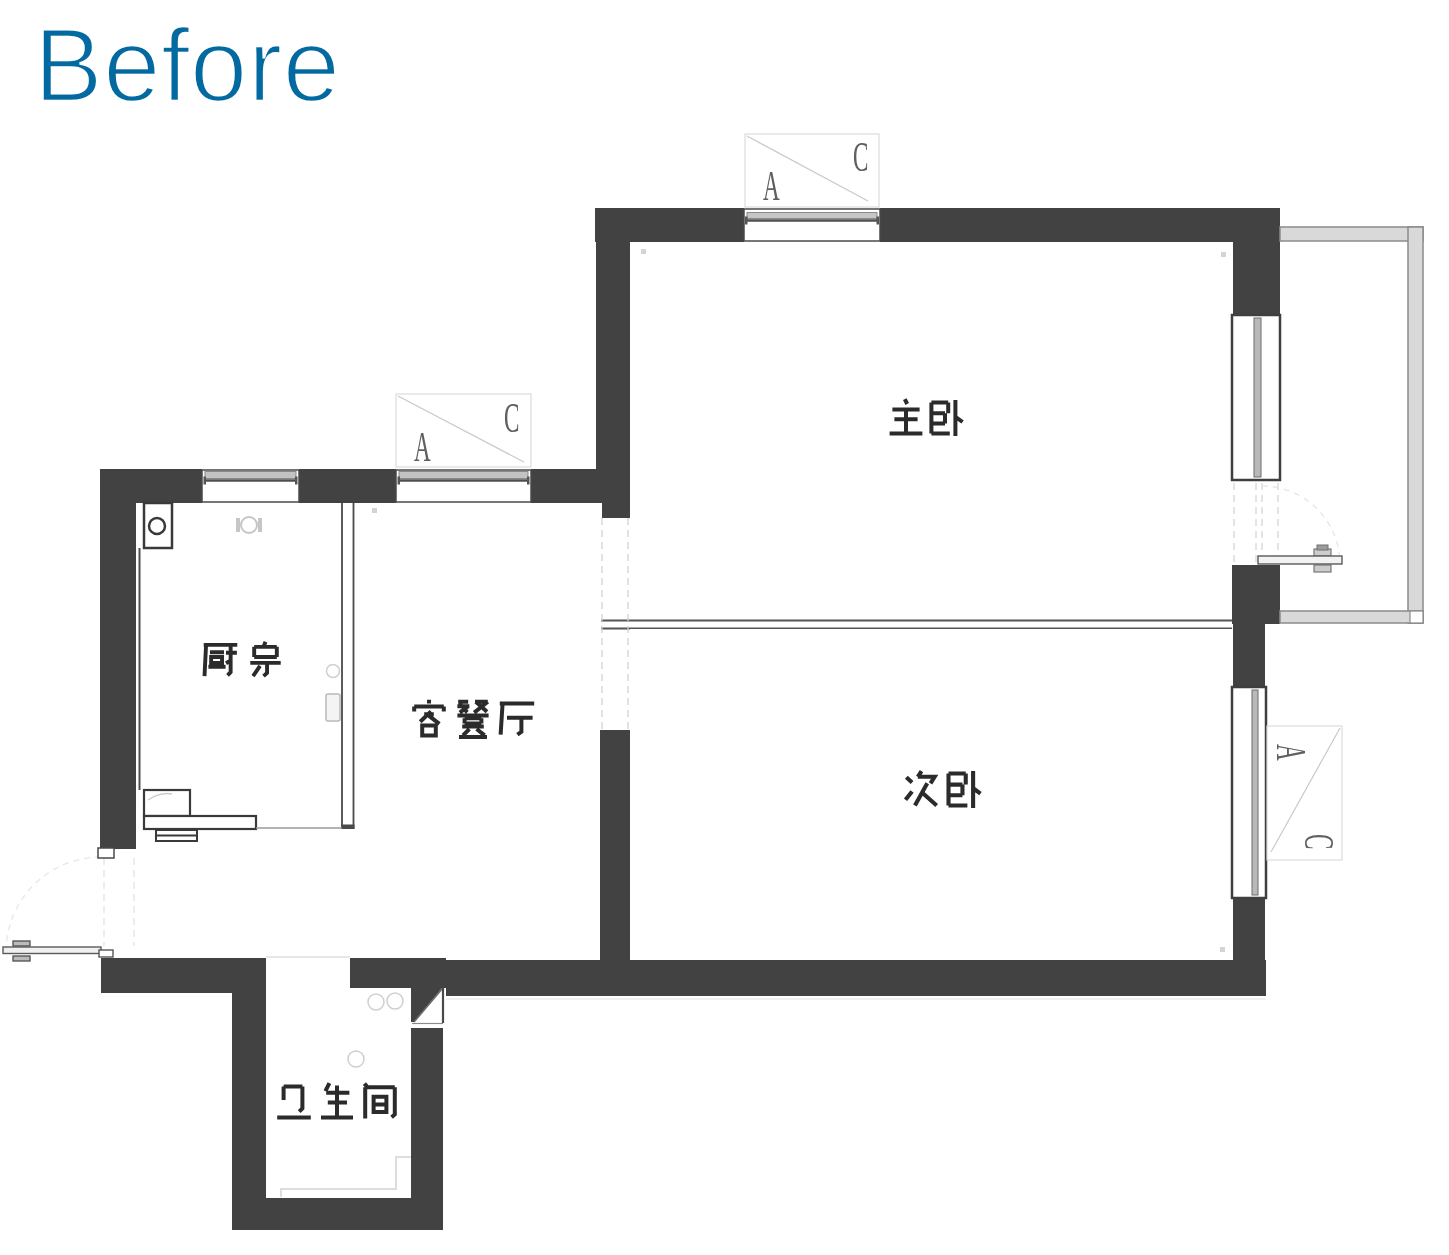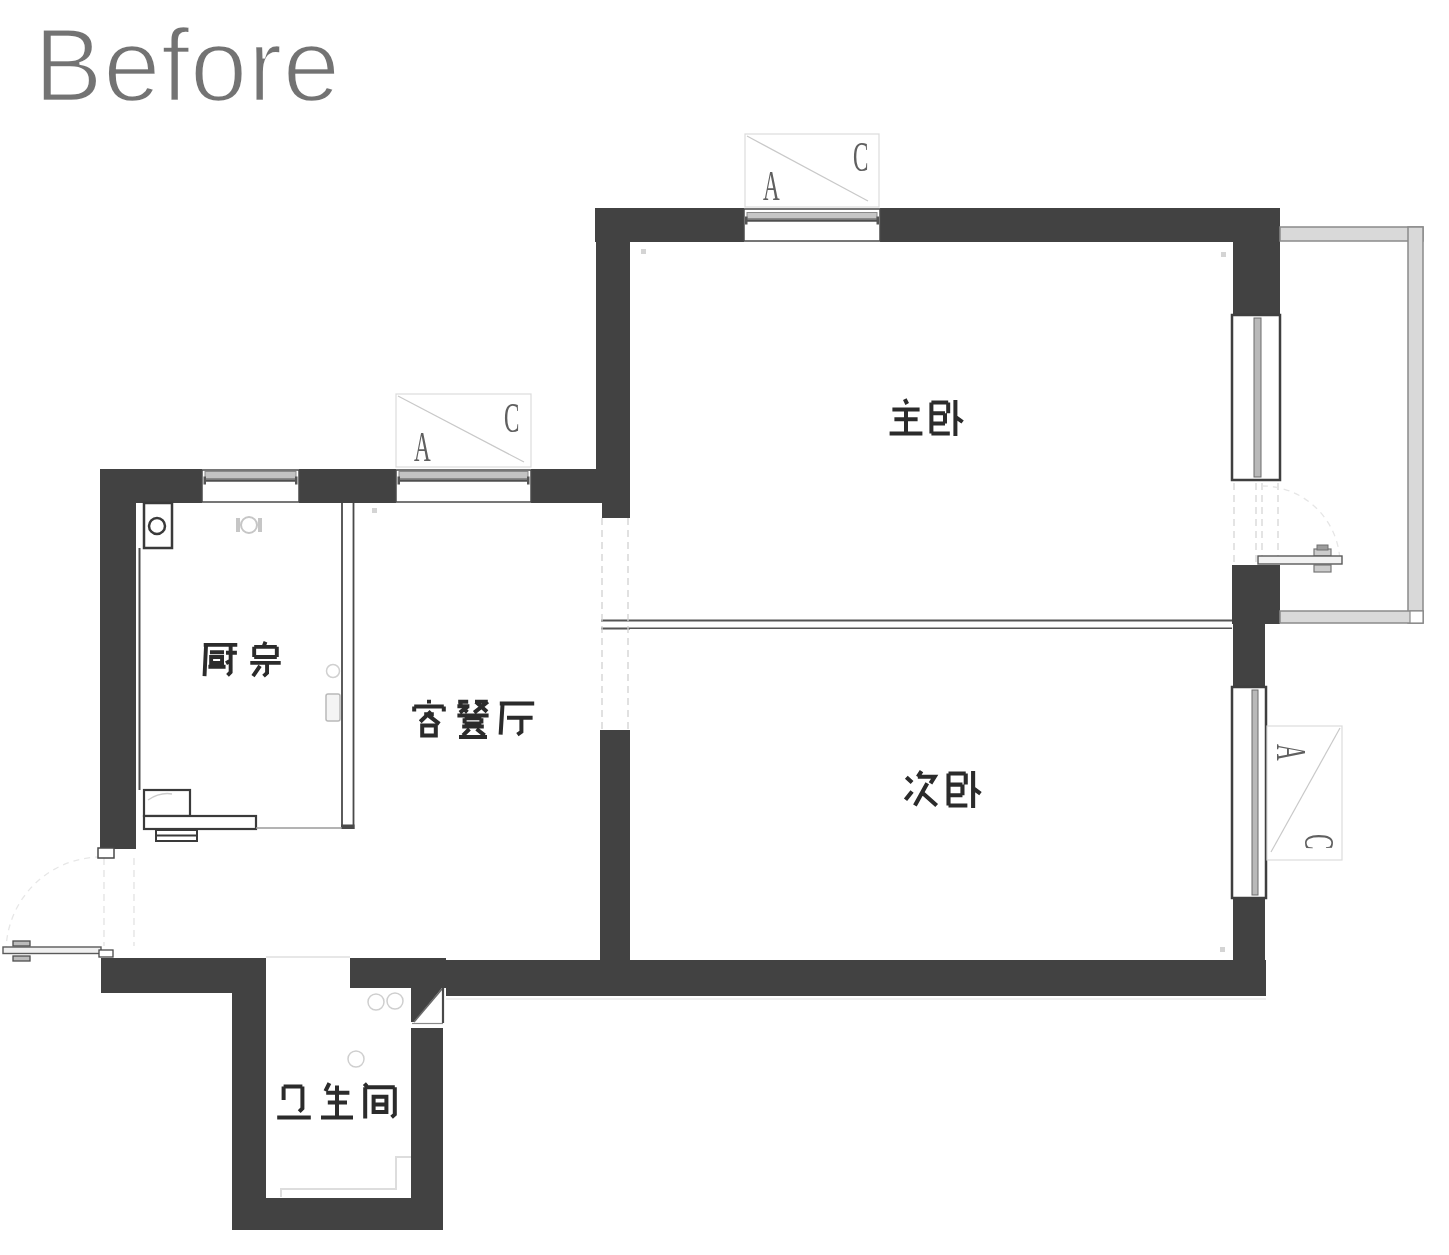--- a/index.html
+++ b/index.html
@@ -1,18 +1,18 @@
 <!DOCTYPE html>
 <html><head>
 <meta charset="utf-8">
 <style>
   html,body{margin:0;padding:0;background:#fff;}
   .page{position:relative;width:1449px;height:1255px;background:#ffffff;overflow:hidden;filter:blur(0.35px);}
   .before{position:absolute;left:34px;top:7px;font-family:"Liberation Sans",sans-serif;
-    font-size:103px;font-weight:400;color:#737373;letter-spacing:0.5px;-webkit-text-stroke:2.6px #ffffff;}
+    font-size:103px;font-weight:400;color:#0369a1;letter-spacing:0.5px;-webkit-text-stroke:2.6px #ffffff;}
   svg{position:absolute;left:0;top:0;}
   text.ac{font-family:"Liberation Serif",serif;font-size:42px;fill:#606060;}
 </style>
 </head>
 <body>
 <div class="page">
 
 <div class="before">Before</div>
 <svg width="1449" height="1255" viewBox="0 0 1449 1255">
 <g fill="none" stroke="none">

